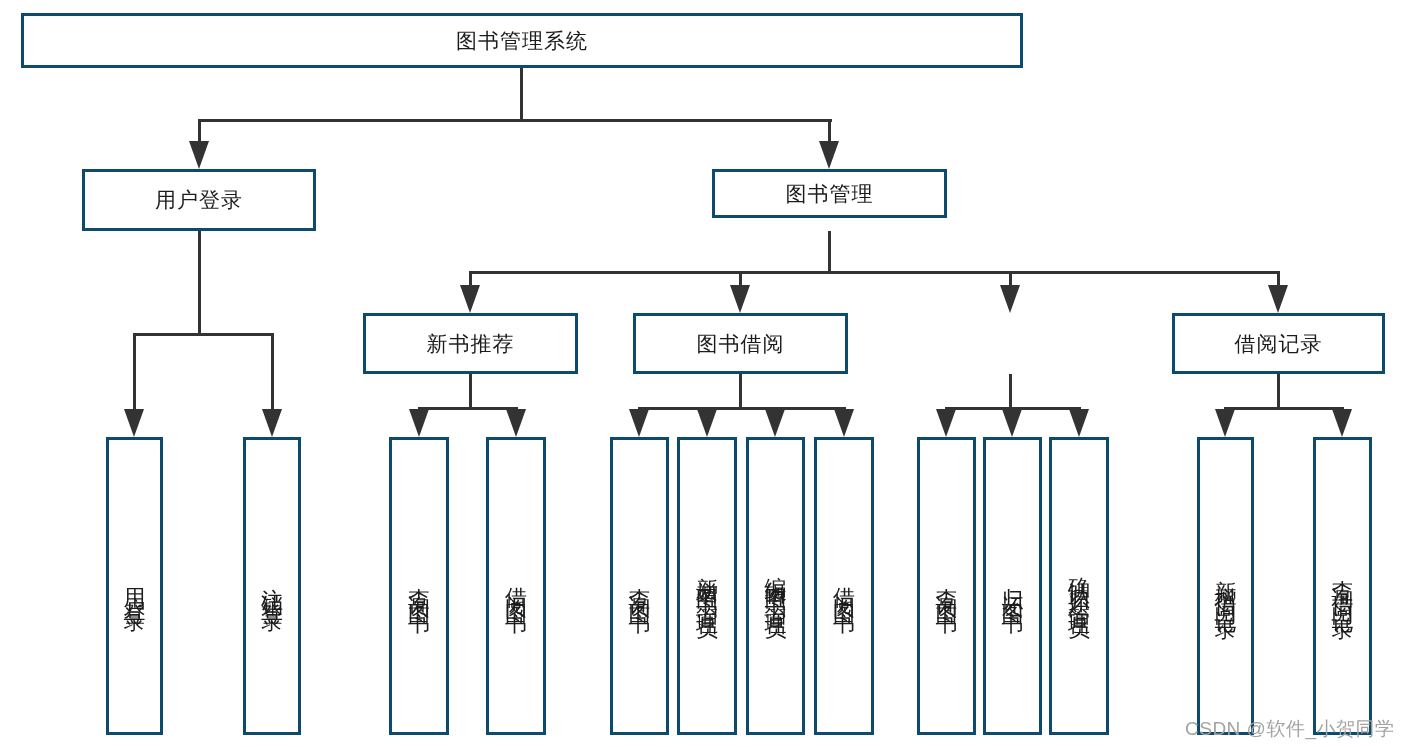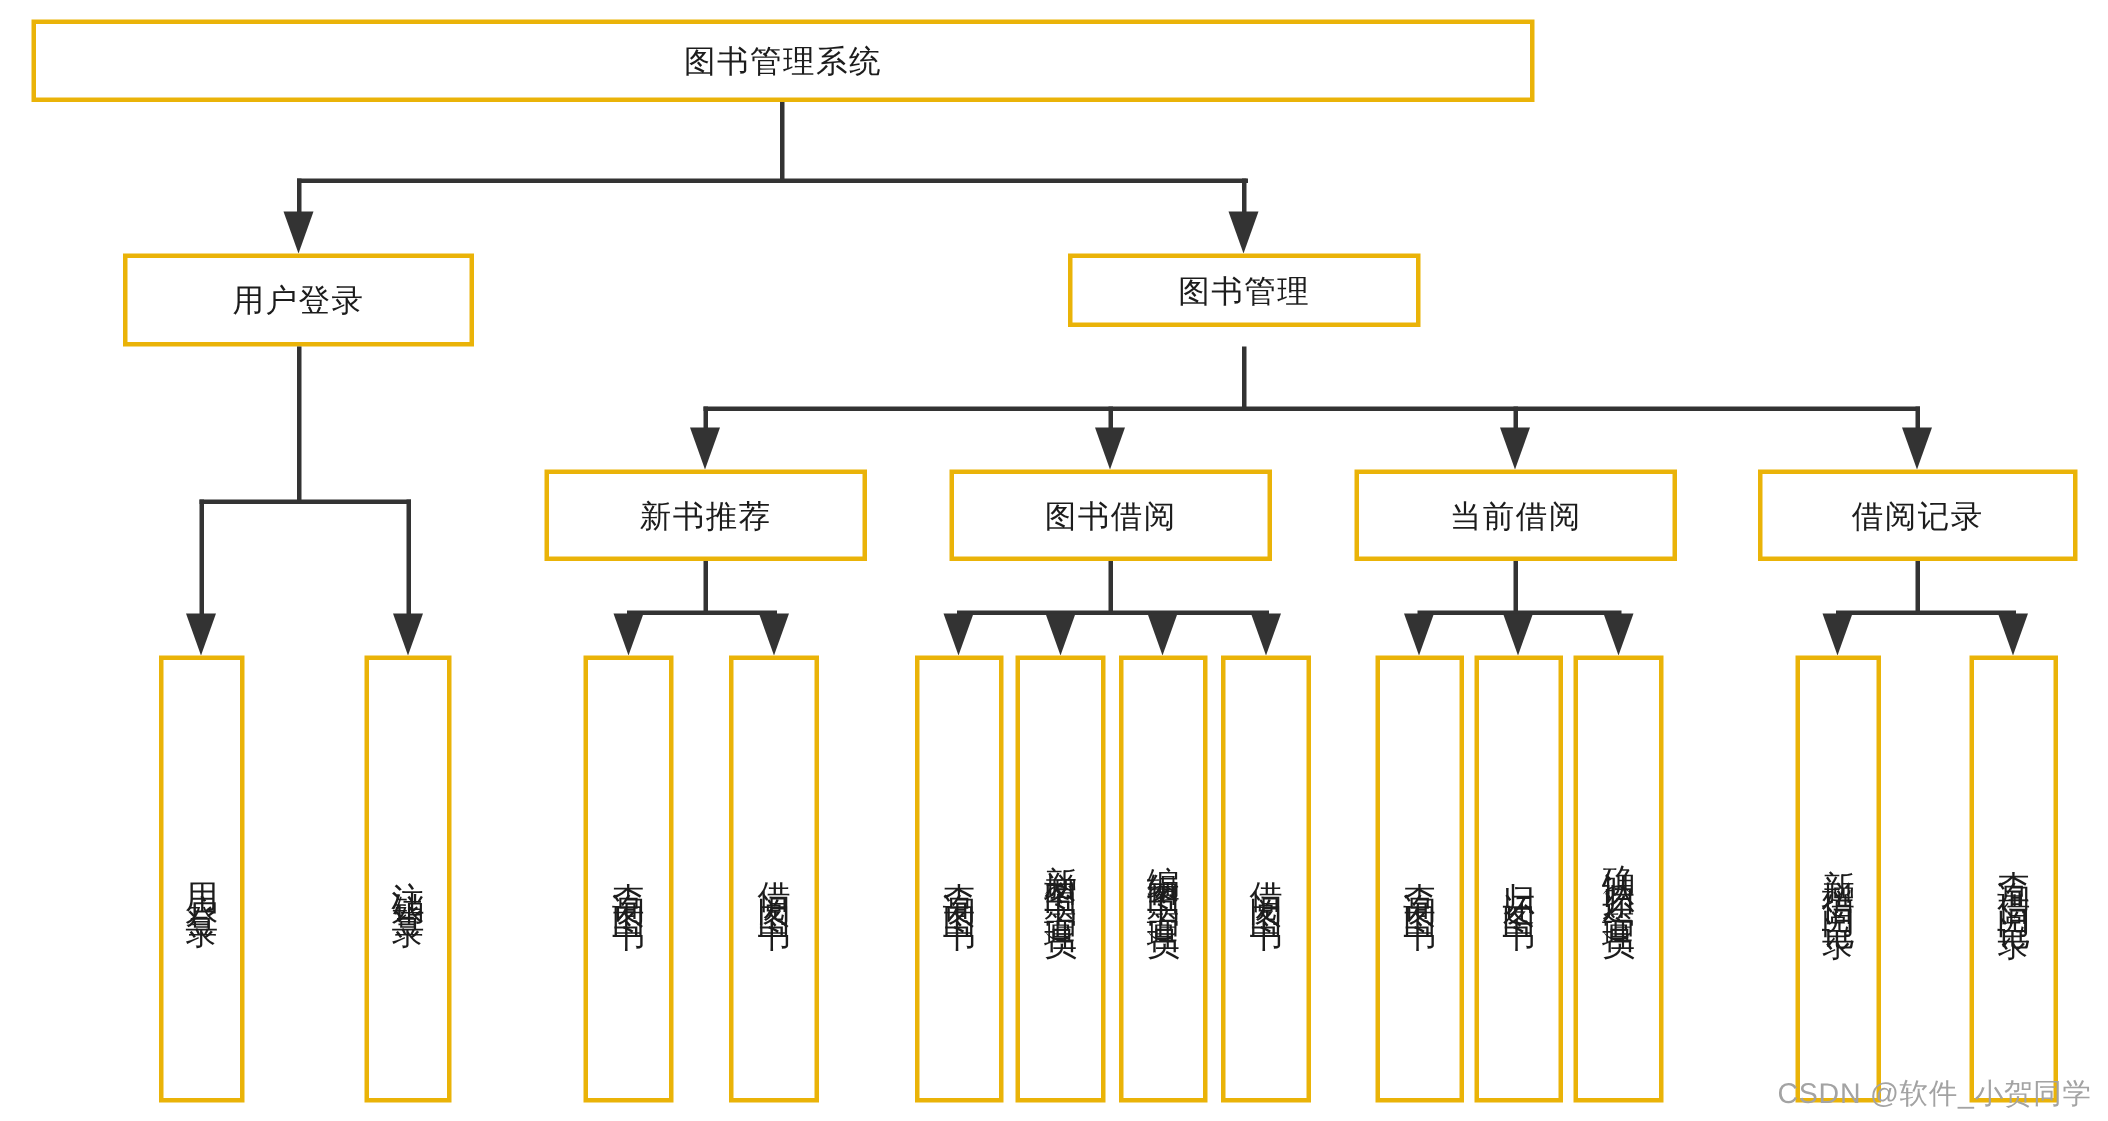--- a/index.html
+++ b/index.html
@@ -6,21 +6,21 @@
   #canvas{
     position:relative;
     width:1405px;height:747px;
     background:#ffffff;
     font-family:"Liberation Sans","DejaVu Sans",sans-serif;
     overflow:hidden;
   }
   .node{
     position:absolute;
     box-sizing:border-box;
-    border:3px solid #eab308;
+    border:3px solid #0c4a6e;
     background:#ffffff;
     display:flex;
     align-items:center;
     justify-content:center;
     color:#1c1c1c;
   }
   .hnode .label{
     font-size:21px;
     letter-spacing:1px;
     white-space:nowrap;
@@ -94,23 +94,20 @@
   <div class="arrow" style="left:730px;top:285px"></div>
   <div class="arrow" style="left:1000px;top:285px"></div>
   <div class="arrow" style="left:1268px;top:285px"></div>
 
   <div class="node hnode" style="left:633px;top:313px;width:215px;height:61px">
     <span class="label">图书借阅</span>
   </div>
   <div class="node hnode" style="left:363px;top:313px;width:215px;height:61px">
     <span class="label">新书推荐</span>
   </div>
-  <div class="node hnode" style="left:903px;top:313px;width:215px;height:61px">
-    <span class="label">当前借阅</span>
-  </div>
   <div class="node hnode" style="left:1172px;top:313px;width:213px;height:61px">
     <span class="label">借阅记录</span>
   </div>
 
   <div class="vline" style="left:469px;top:374px;height:36px"></div>
   <div class="hline" style="left:418px;top:407px;width:100px"></div>
   <div class="arrow" style="left:409px;top:409px"></div>
   <div class="arrow" style="left:506px;top:409px"></div>
 
   <div class="vline" style="left:739px;top:374px;height:36px"></div>

